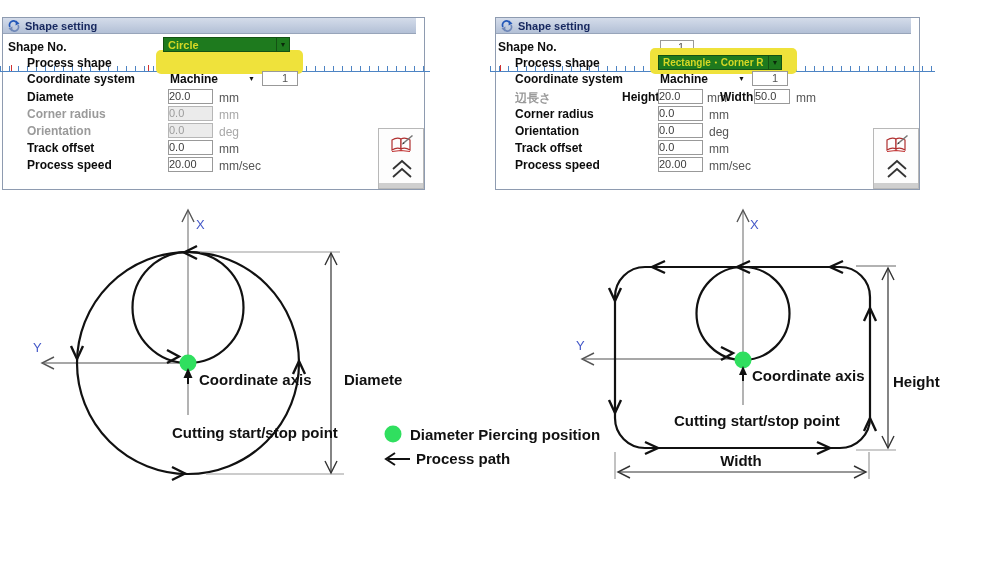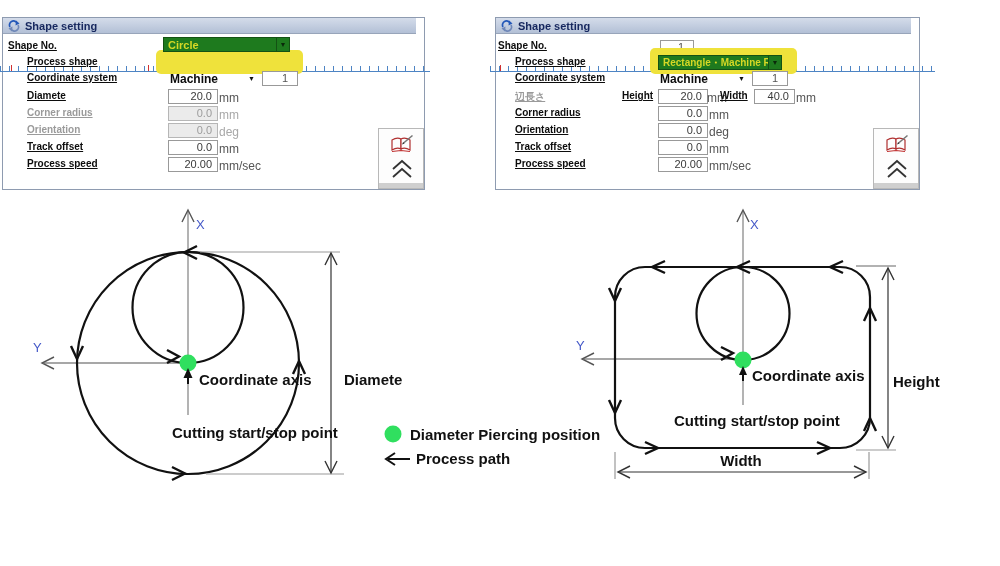--- a/index.html
+++ b/index.html
@@ -5,24 +5,24 @@
   html,body{margin:0;padding:0;background:#fff;}
   #screen{position:relative;width:1000px;height:566px;background:#ffffff;overflow:hidden;
           font-family:"Liberation Sans",sans-serif;}
   .abs{position:absolute;}
   
   .panel{position:absolute;top:17px;height:173px;background:#fff;border:1px solid #8e9bb0;box-sizing:border-box;}
   .titlebar{position:absolute;left:0;top:0;right:8px;height:16px;
             background:linear-gradient(#d4dcea,#b3c0d6);display:flex;align-items:center;gap:5px;padding-left:5px;
             border-bottom:1px solid #98a5ba;box-sizing:border-box;}
   .titletxt{font-size:11px;font-weight:700;color:#16275e;}
-  .lbl{position:absolute;font-size:10px;font-weight:700;color:#0c0c0c;white-space:nowrap;text-decoration:underline;}
+  .lbl{position:absolute;font-size:12px;font-weight:700;color:#0c0c0c;white-space:nowrap;}
   .lbl.dis{color:#9a9a9a;}
   .field{position:absolute;height:13px;background:#fff;border:1px solid #999;box-sizing:content-box;
-         font-size:11px;color:#3a3a3a;text-align:right;padding-right:5px;line-height:13px;}
+         font-size:11px;color:#3a3a3a;text-align:left;line-height:13px;}
   .field.dis{background:#ebebeb;border-color:#b6b6b6;color:#9c9c9c;}
   .field.ctr{text-align:right;padding-right:9px;color:#555;}
   .unit{position:absolute;font-size:12px;color:#555;white-space:nowrap;}
   .unit.dis{color:#a8a8a8;}
   .hl{position:absolute;background:#efe23b;border-radius:5px;}
   .dd{position:absolute;height:15px;background:#1e7a1e;border:1px solid #145214;box-sizing:border-box;
       display:flex;align-items:center;}
   .dd .txt{flex:1;color:#d6d825;font-weight:700;padding-left:4px;white-space:nowrap;overflow:hidden;}
   .dd .arr{width:12px;align-self:stretch;border-left:1px solid #145214;display:flex;align-items:center;justify-content:center;
            color:#0a2a0a;font-size:7px;}
@@ -121,35 +121,35 @@
 
   <div class="lbl" style="left:498px;top:40px;">Shape No.</div>
   <div class="field ctr" style="left:660px;top:40px;width:23px;">1</div>
 
   <div class="ruler" style="left:490px;top:66px;width:445px;"></div>
   <div class="redtick" style="left:500px;top:65px;"></div>
 
   <div class="lbl" style="left:515px;top:56px;">Process shape</div>
   <div class="hl" style="left:650px;top:48px;width:147px;height:26px;"></div>
   <div class="dd" style="left:658px;top:55px;width:124px;font-size:10px;">
-    <span class="txt">Rectangle・Machine R</span>
+    <span class="txt">Rectangle・Corner R</span>
     <span class="arr">▼</span>
   </div>
 
   <div class="lbl" style="left:515px;top:72px;">Coordinate system</div>
   <div class="ddplain" style="left:660px;top:72px;">Machine</div>
   <div class="tri" style="left:738px;top:75px;">▼</div>
   <div class="field ctr" style="left:752px;top:71px;width:25px;">1</div>
 
   <div class="lbl dis" style="left:515px;top:90px;">辺長さ</div>
   <div class="lbl" style="left:622px;top:90px;">Height</div>
   <div class="field" style="left:658px;top:89px;width:43px;">20.0</div>
   <div class="unit" style="left:707px;top:91px;">mm</div>
   <div class="lbl" style="left:720px;top:90px;">Width</div>
-  <div class="field" style="left:754px;top:89px;width:34px;">40.0</div>
+  <div class="field" style="left:754px;top:89px;width:34px;">50.0</div>
   <div class="unit" style="left:796px;top:91px;">mm</div>
 
   <div class="lbl" style="left:515px;top:107px;">Corner radius</div>
   <div class="field" style="left:658px;top:106px;width:43px;">0.0</div>
   <div class="unit" style="left:709px;top:108px;">mm</div>
 
   <div class="lbl" style="left:515px;top:124px;">Orientation</div>
   <div class="field" style="left:658px;top:123px;width:43px;">0.0</div>
   <div class="unit" style="left:709px;top:125px;">deg</div>
 

